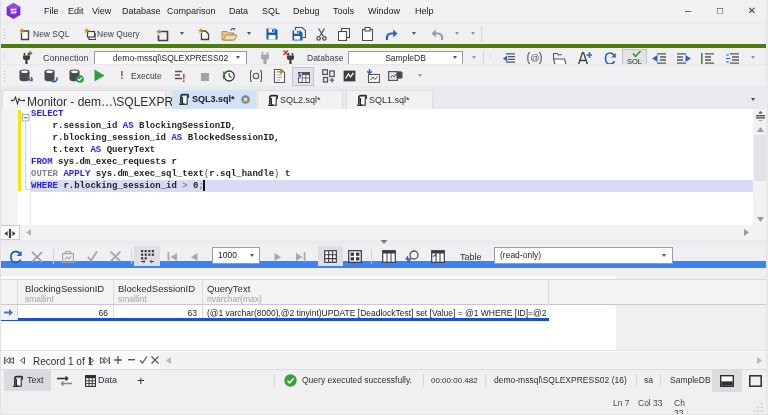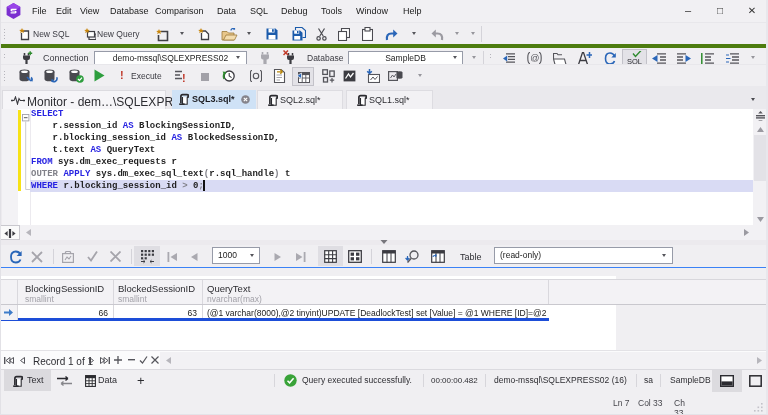--- a/index.html
+++ b/index.html
@@ -4,39 +4,39 @@
 *{margin:0;padding:0;box-sizing:border-box;}
 html,body{width:768px;height:415px;overflow:hidden;}
 body{font-family:"Liberation Sans",sans-serif;background:#f0eff2;position:relative;font-size:9px;color:#262626;}
 .abs{position:absolute;}
 .grip{position:absolute;width:4px;top:5px;bottom:5px;left:3px;background-image:radial-gradient(circle,#b5b4bb 0.9px,transparent 1px);background-size:3px 3px;background-position:0 0;}
 .vsep{position:absolute;width:1px;background:#d4d3d9;}
 .caret{position:absolute;width:0;height:0;border-left:2.7px solid transparent;border-right:2.7px solid transparent;border-top:3.8px solid #55555b;}
 .caretl{position:absolute;width:0;height:0;border-left:2.7px solid transparent;border-right:2.7px solid transparent;border-top:3.8px solid #97969d;}
 svg{display:block;position:absolute;}
 #titlebar{position:absolute;left:0;top:0;width:768px;height:22px;background:#f1f0f3;}
-#titlebar .menu{position:absolute;top:0;height:22px;line-height:22px;color:#1b1b1b;font-size:9px;}
+#titlebar .menu{position:absolute;top:0;height:22px;line-height:22px;color:#1b1b1b;font-size:9px;margin-left:12px;}
 #winbtns span{position:absolute;top:0;width:32px;height:22px;text-align:center;line-height:21px;color:#333;}
 .tbrow{position:absolute;left:0;width:768px;background:#f0eff2;}
 #tb1{top:22px;height:22px;border-top:1px solid #e8e7eb;}
 #tb2{top:44px;height:20px;border-top:4px solid #4d7c0f;}
 #tb3{top:64px;height:22px;border-top:1px solid #e8e7eb;}
 .tbtxt{position:absolute;color:#3b3b42;font-size:8.5px;}
 .combo{position:absolute;background:#fff;border:1px solid #979ba8;font-size:8.5px;color:#1c1c1c;}
 .pressedbtn{position:absolute;background:#e3e2e7;border:1px solid #c3c2c9;}
 #tabstrip{position:absolute;left:0;top:86px;width:768px;height:23px;background:#eae9ed;}
 .dtab{position:absolute;top:4px;height:19px;font-size:9px;color:#2d2d32;}
 #editor{position:absolute;left:0;top:109px;width:768px;height:116px;background:#fff;}
 #code{position:absolute;left:31px;top:-1.5px;font-family:"Liberation Mono",monospace;font-size:9px;font-weight:bold;line-height:12px;white-space:pre;color:#1f1f1f;}
 #code .kw{color:#2824e2;}
 #code .gy{color:#82828a;}
 #vscroll{position:absolute;left:753px;top:109px;width:15px;height:116px;background:#f2f1f4;}
 #hscroll{position:absolute;left:0;top:225px;width:768px;height:15px;background:#f2f1f4;}
 #split{position:absolute;left:0;top:240px;width:768px;height:5px;background:#eceaee;}
-#rtb{position:absolute;left:0;top:245px;width:768px;height:23px;background:#f0eff2;border-bottom:1px solid #3b82f6;}
+#rtb{position:absolute;left:0;top:245px;width:768px;height:23px;background:#f0eff2;border-bottom:7px solid #3b82f6;}
 #grid{position:absolute;left:0;top:268px;width:616px;height:82px;background:#fff;margin-top:8px;}
 #ghead{position:absolute;left:0;top:2.5px;width:768px;height:26px;background:#f3f2f5;border-top:1px solid #d8d7dc;border-bottom:1px solid #c9c8ce;}
 .gcoltitle{position:absolute;top:3px;font-size:9.5px;color:#2c2c31;}
 .gcolsub{position:absolute;top:14px;font-size:8.5px;color:#a3a2a9;}
 .gv{position:absolute;top:0;bottom:0;width:1px;background:#d9d8dd;}
 #grow{position:absolute;left:0;top:28.5px;width:549px;height:16px;background:#fff;border-bottom:3px solid #1d4ed8;font-size:8.5px;color:#1b1b1b;}
 #recbar{position:absolute;left:0;top:350px;width:768px;height:19px;background:#fbfbfc;border-top:1px solid #e3e2e6;color:#3c3c42;}
 #bstrip{position:absolute;left:0;top:369px;width:768px;height:22px;background:#f0eff2;border-top:1px solid #dbdadf;}
 #bstrip .cell{position:absolute;top:0;height:22px;line-height:21px;font-size:8.5px;color:#2e2e33;}
 #bstrip .sep{position:absolute;top:4px;height:13px;width:1px;background:#d7d6db;}

